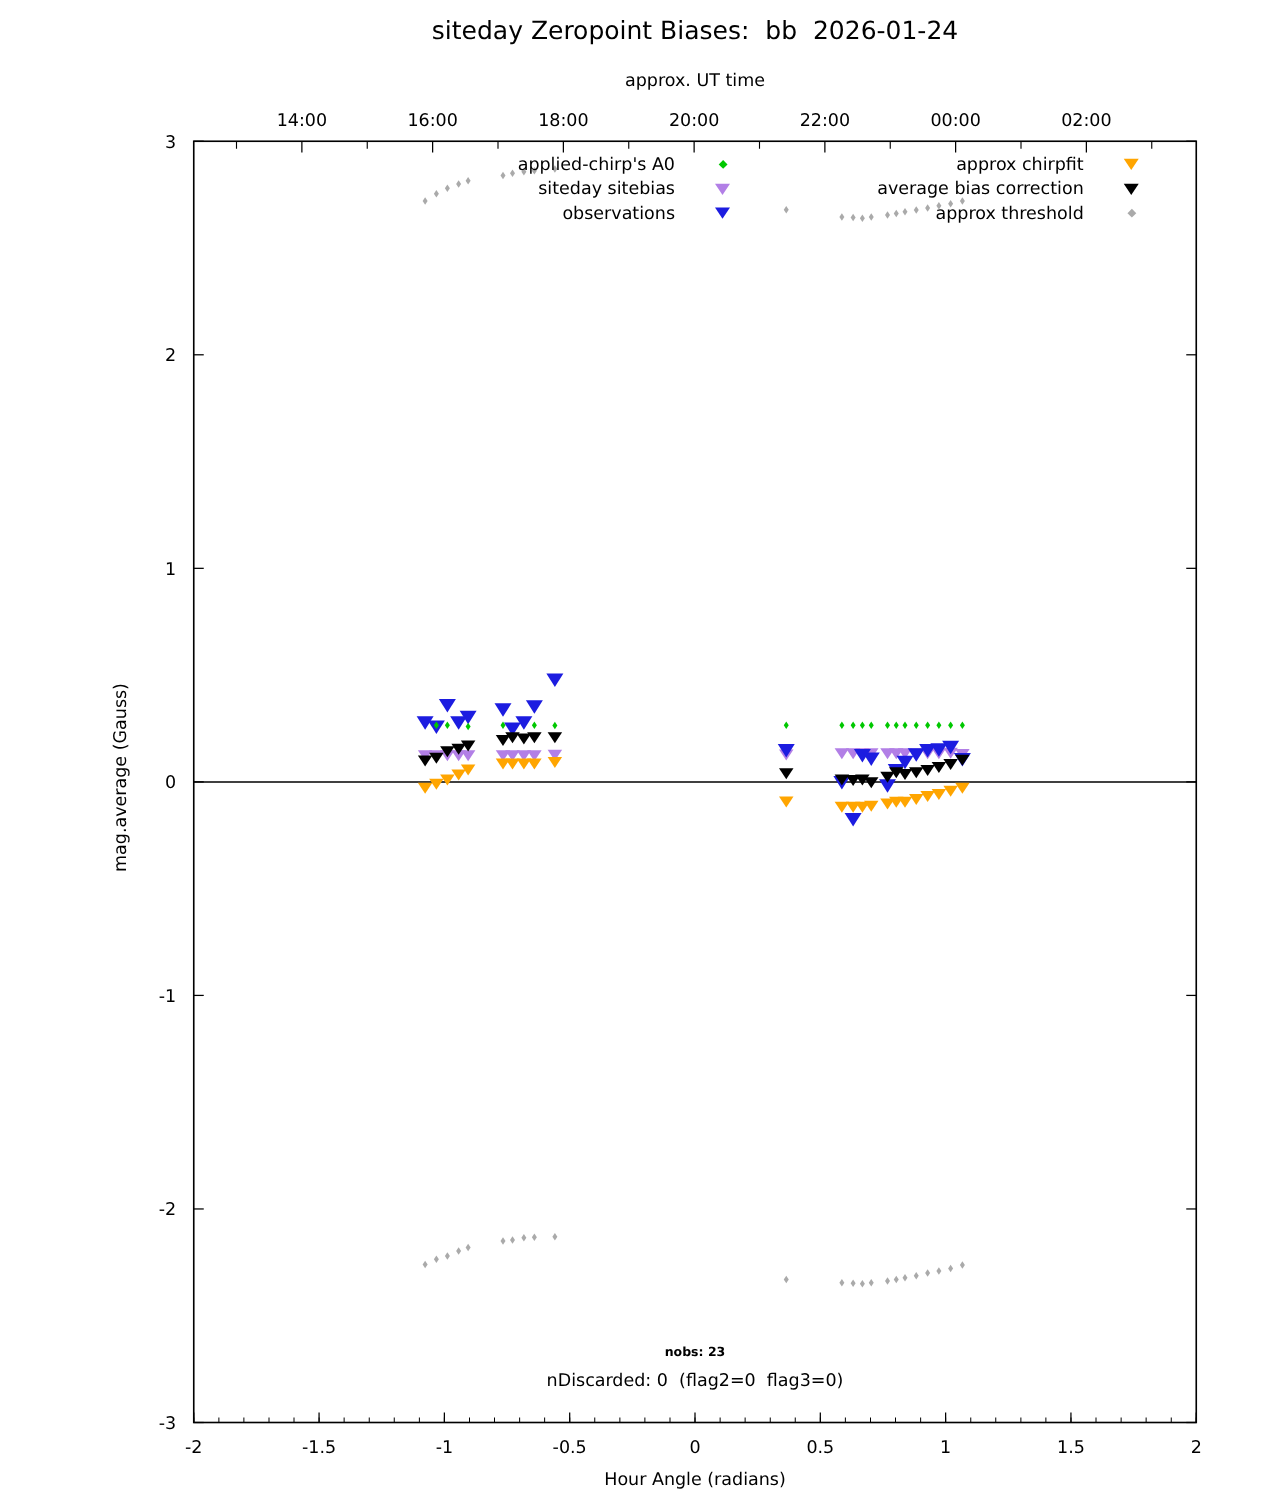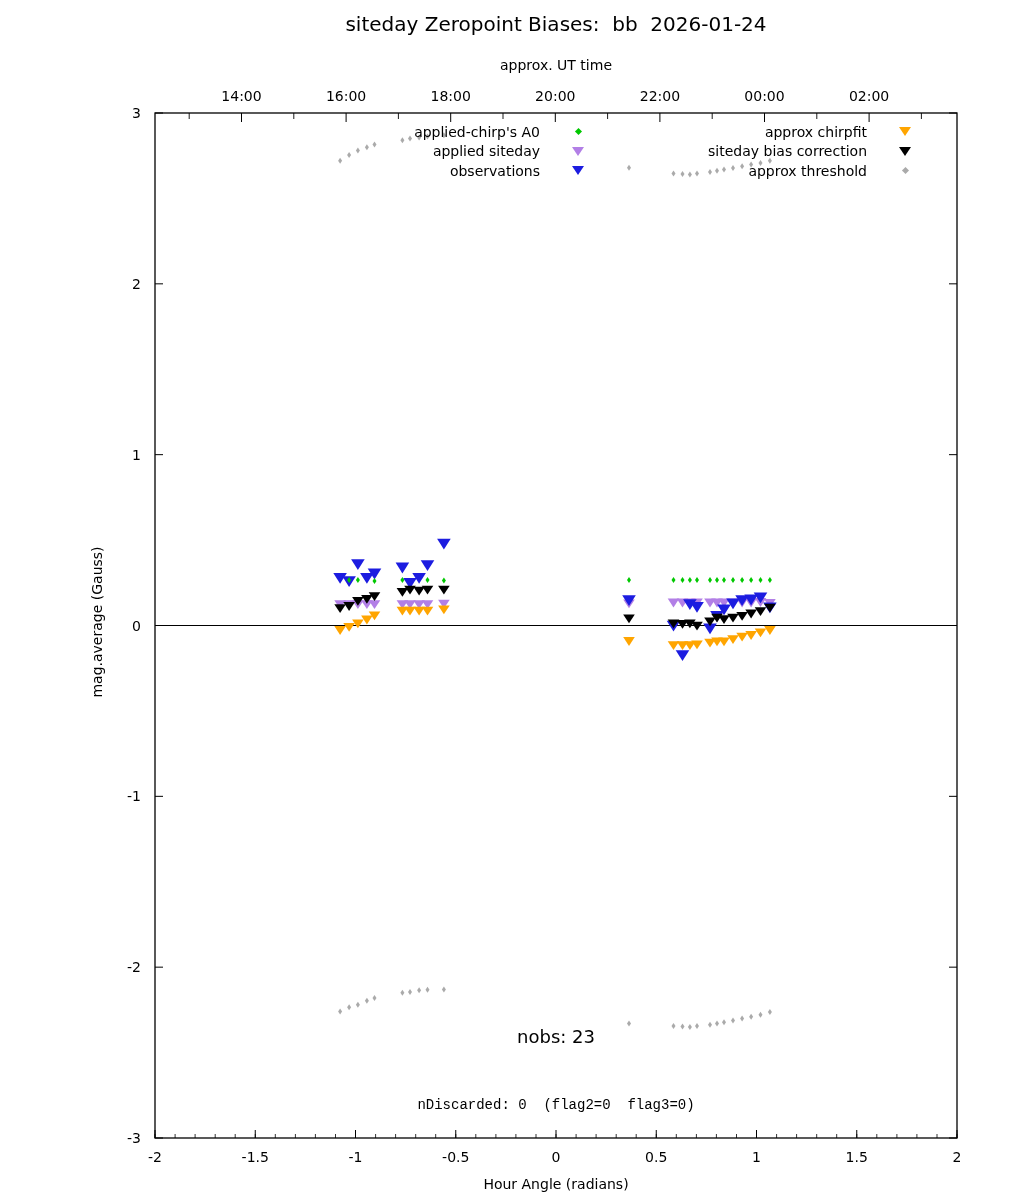--- a/index.html
+++ b/index.html
@@ -3,22 +3,22 @@
 <meta charset="utf-8">
 <style>
   html,body{margin:0;padding:0;background:#ffffff;}
   body{width:1024px;height:1200px;position:relative;font-family:"DejaVu Sans",sans-serif;color:#000;}
   .abs{position:absolute;}
   .centered{text-align:center;white-space:pre;}
   #title{left:56px;top:12px;width:1000px;font-size:20px;}
   #x2label{left:56px;top:57px;width:1000px;font-size:14px;}
   #xlabel{left:56px;top:1176px;width:1000px;font-size:14px;}
   #ylabel{left:97px;top:622px;transform:translate(-50%,-50%) rotate(-90deg);white-space:nowrap;font-size:14px;}
-  #nobs{left:356px;top:1026px;width:400px;font-size:18px;}
-  #ndisc{left:256px;top:1097px;width:600px;font-size:14px;font-family:Liberation Mono, monospace;}
+  #nobs{left:356px;top:1077px;width:400px;font-size:10px;font-weight:bold;}
+  #ndisc{left:256px;top:1097px;width:600px;font-size:14px;}
   #plot-svg{left:0;top:0;}
   .legend-col{position:absolute;top:122px;}
   #legend-left{right:484px;}
   #legend-right{right:157px;}
   .legend-row{height:19.5px;display:flex;align-items:center;justify-content:flex-end;font-size:14px;white-space:pre;margin-left:41px;}
   .legend-marker{position:absolute;top:122px;width:40px;}
   #legend-markers-left{left:558px;}
   #legend-markers-right{left:885px;}
   .lm-row{height:19.5px;display:flex;align-items:center;justify-content:center;}
   .tri{width:0;height:0;border-left:6px solid transparent;border-right:6px solid transparent;border-top:9px solid #000;}
@@ -311,26 +311,26 @@
 
 <div id="title" class="abs centered">siteday Zeropoint Biases:  bb  2026-01-24</div>
 <div id="x2label" class="abs centered">approx. UT time</div>
 <div id="xlabel" class="abs centered">Hour Angle (radians)</div>
 <div id="ylabel" class="abs">mag.average (Gauss)</div>
 <div id="nobs" class="abs centered">nobs: 23</div>
 <div id="ndisc" class="abs centered">nDiscarded: 0  (flag2=0  flag3=0)</div>
 
 <div id="legend-left" class="legend-col">
     <div class="legend-row"><span>applied-chirp's A0</span></div>
-    <div class="legend-row"><span>applied siteday</span></div>
+    <div class="legend-row"><span>siteday sitebias</span></div>
     <div class="legend-row"><span>observations</span></div>
   </div>
 <div id="legend-right" class="legend-col">
     <div class="legend-row"><span>approx chirpfit</span></div>
-    <div class="legend-row"><span>siteday bias correction</span></div>
+    <div class="legend-row"><span>average bias correction</span></div>
     <div class="legend-row"><span>approx threshold</span></div>
   </div>
 <div id="legend-markers-left" class="legend-marker">
     <div class="lm-row">
       <span class="dia" style="background: rgb(0, 200, 0);"></span>
     </div>
     <div class="lm-row">
       <span class="tri" style="border-top-color: rgb(178, 127, 230);"></span>
     </div>
     <div class="lm-row">

